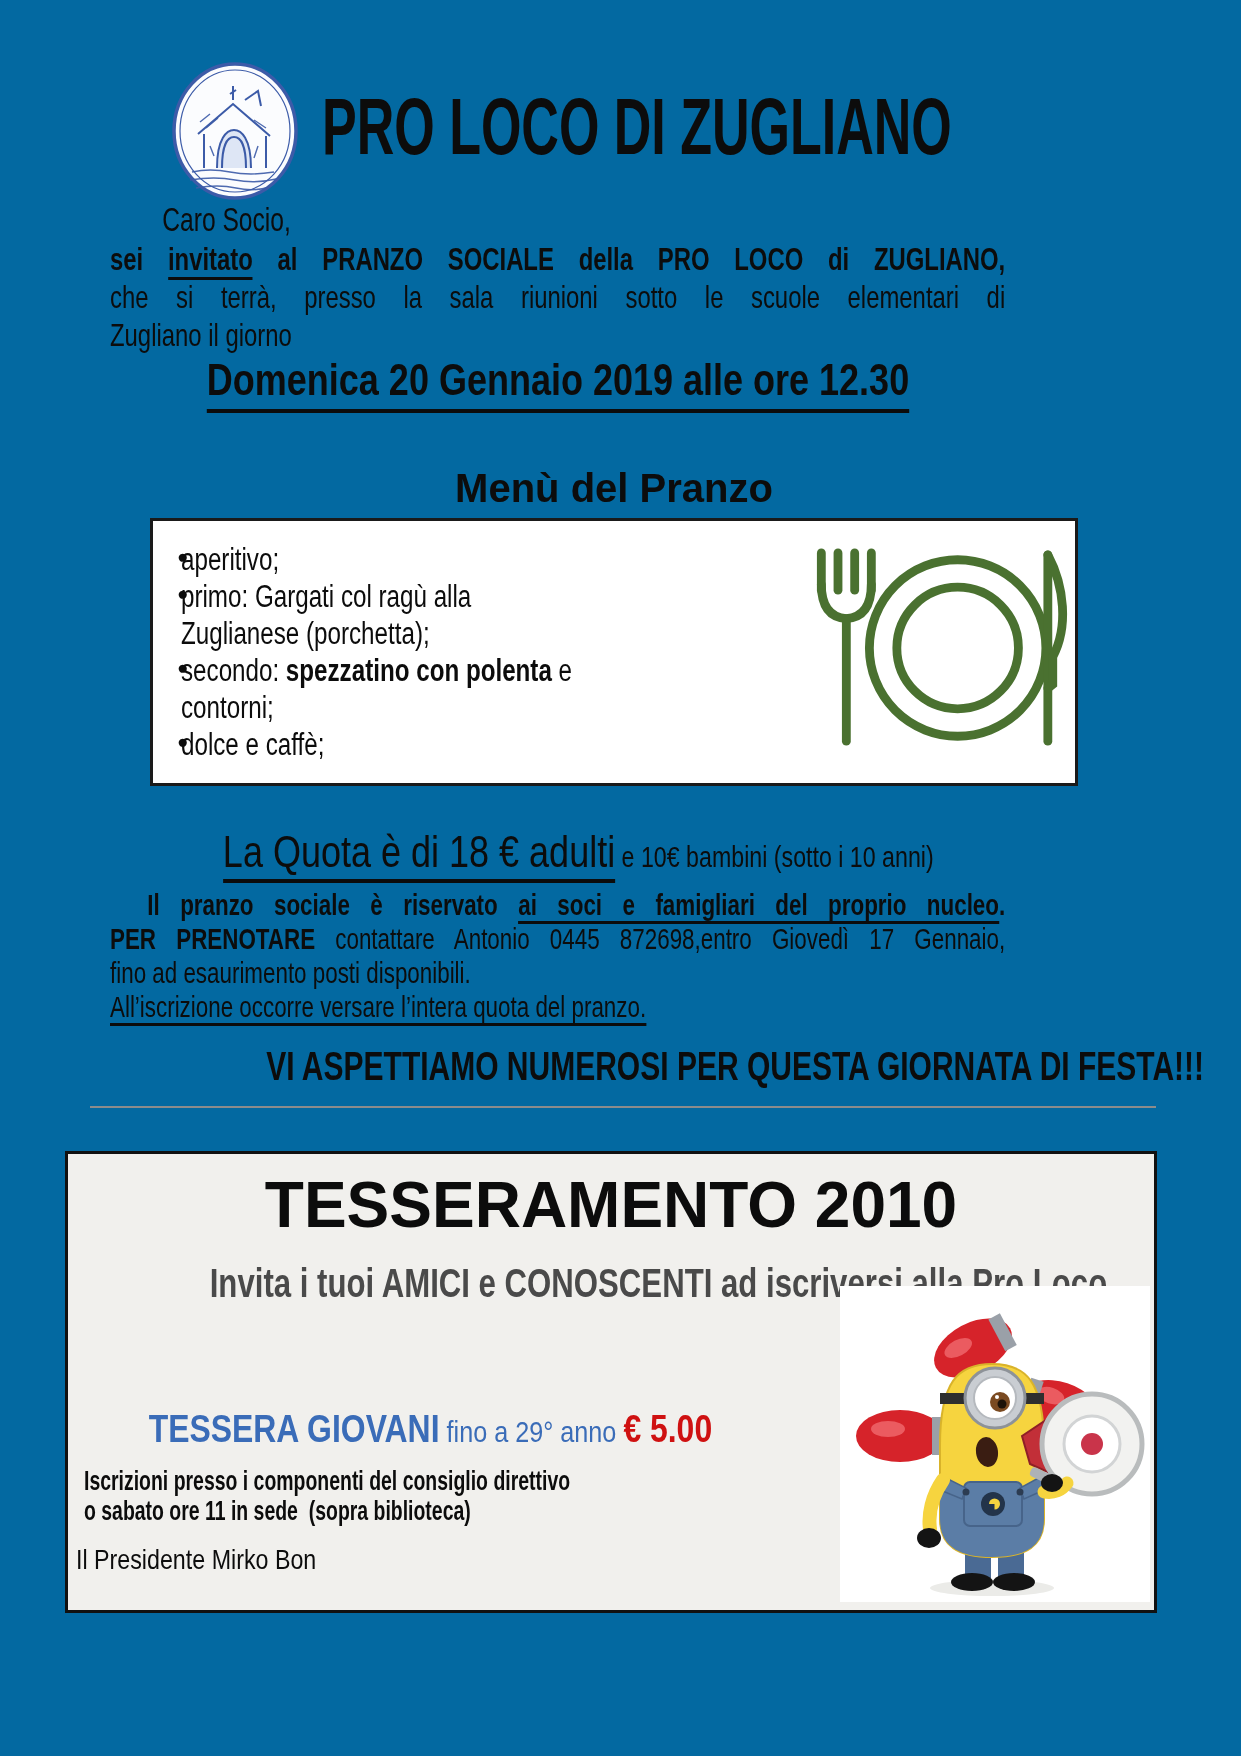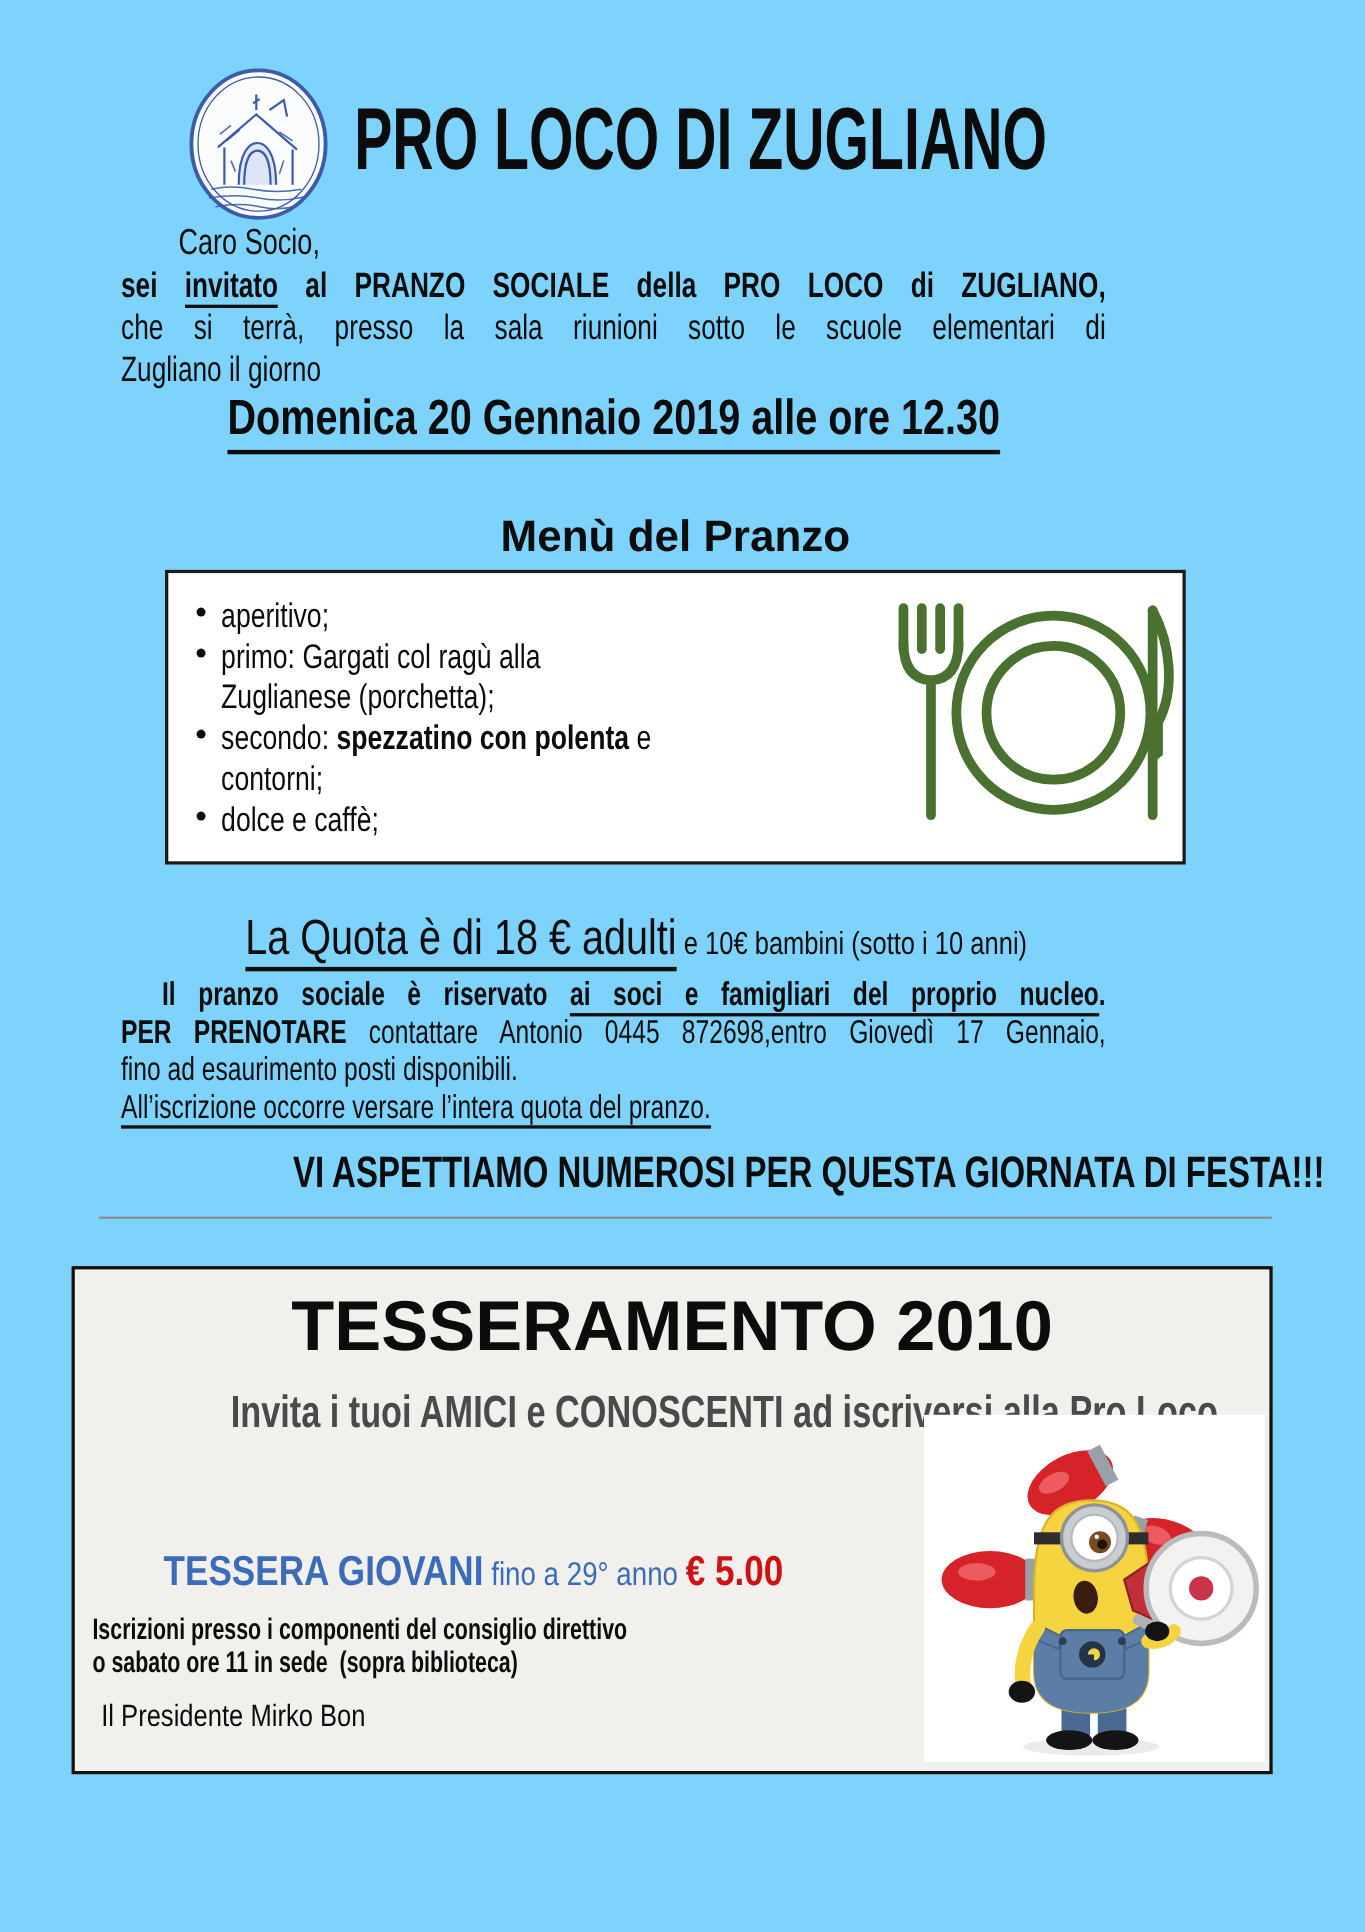--- a/index.html
+++ b/index.html
@@ -1,18 +1,18 @@
 <!DOCTYPE html>
 <html><head>
 <meta charset="utf-8">
 <style>
   * { margin:0; padding:0; box-sizing:border-box; }
   html,body { background:#ffffff; }
   .page {
-    position:relative; width:1241px; height:1756px; background:#7dd3fc;
+    position:relative; width:1241px; height:1756px; background:#0369a1;
     font-family:"Liberation Sans","DejaVu Sans",sans-serif; color:#0c0c0c;
     overflow:hidden; margin:0 auto;
   }
   
   .cxc { display:inline-block; white-space:pre; transform-origin:50% 50%; }
   .cxl { display:inline-block; white-space:pre; transform-origin:0 50%; }
   .block-cx { transform-origin:0 0; }
   .jline { text-align:justify; text-align-last:justify; }
   .ub { border-bottom:3px solid #0c0c0c; }
 
@@ -31,21 +31,21 @@
   .date-wrap { position:absolute; left:110px; top:354px; width:895px; text-align:center; }
   .date-wrap span { font-size:45px; font-weight:bold; transform:scaleX(0.8);
                     border-bottom:4px solid #0c0c0c; padding-bottom:3px; }
 
   
   .menu-heading { position:absolute; left:150px; top:466px; width:928px; text-align:center;
                   font-size:40px; font-weight:bold; }
   .menu-box { position:absolute; left:150px; top:518px; width:928px; height:268px;
               border:3px solid #1a1a1a; background:#fff; }
   .menu-list { position:absolute; left:0; top:20px; list-style:none; }
-  .menu-list li { position:relative; padding-left:48px; }
+  .menu-list li { position:relative; padding-left:28px; }
   .menu-list li::before { content:"●"; position:absolute; left:24px; top:5px; font-size:19px; color:#0c0c0c; }
   .cxline { font-size:31px; line-height:37px; transform:scaleX(0.78); transform-origin:0 50%; white-space:pre; }
   .cutlery { position:absolute; left:652px; top:26px; width:268px; height:202px; }
 
   
   .quota-wrap { position:absolute; left:110px; top:808px; width:895px; text-align:center; }
   .quota-inner { display:inline-block; white-space:pre; transform:scaleX(0.8); transform-origin:50% 50%; }
   .quota-main { font-size:45px; border-bottom:4px solid #0c0c0c; padding-bottom:2px; }
   .quota-small { font-size:29px; }
 
@@ -71,21 +71,21 @@
   .row-socio .cxc { transform:scaleX(0.84); }
   .lbl-blue { color:#3a6cb8; font-weight:bold; }
   .price-red { color:#cf1111; font-weight:bold; }
   .row-socio .lbl-blue, .row-socio .price-red { font-size:46px; }
   .row-giovani { position:absolute; left:0; top:252px; width:724px; text-align:center; line-height:46px; }
   .row-giovani .cxc { transform:scaleX(0.84); }
   .row-giovani .lbl-blue, .row-giovani .price-red { font-size:38px; }
   .note-blue { color:#3a6cb8; font-size:30px; }
   .iscrizioni { position:absolute; left:16px; top:312px; }
   .iscrizioni .ln { font-size:27px; font-weight:bold; line-height:30px; transform:scaleX(0.72); transform-origin:0 50%; white-space:pre; }
-  .president { position:absolute; left:24px; top:390px; }
+  .president { position:absolute; left:8px; top:390px; }
   .president span { font-size:28px; transform:scaleX(0.83); }
   .minion { position:absolute; left:772px; top:132px; width:310px; height:316px; }
 </style>
 </head>
 <body>
 
 <div class="page">
 
   <svg class="logo" viewBox="0 0 130 142">
     <ellipse cx="65" cy="71" rx="61" ry="67" fill="#fbfcfe" stroke="#3c5ba8" stroke-width="3.5"></ellipse>

